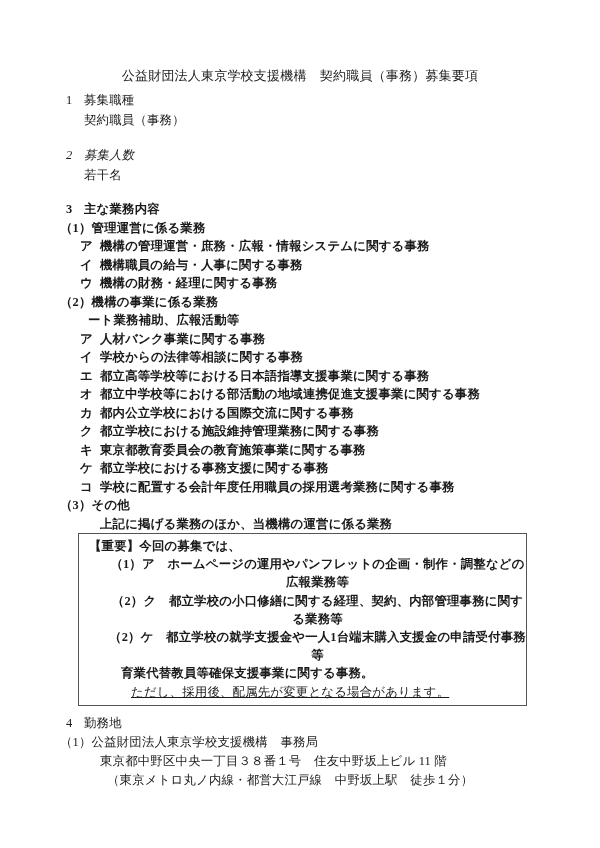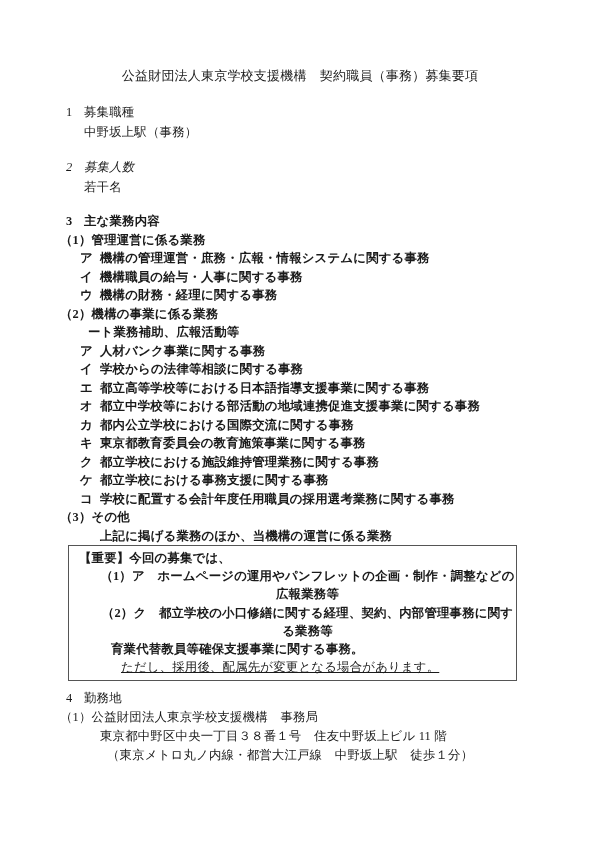--- a/index.html
+++ b/index.html
@@ -4,32 +4,32 @@
 <style>
   html,body{margin:0;padding:0;background:#ffffff;}
   .page{
     position:relative;width:600px;height:848px;background:#ffffff;overflow:hidden;
     font-family:"Liberation Serif","DejaVu Serif",serif;color:#1a1a1a;
   }
   .content{padding:66px 60px 0 60px;font-size:12.4px;line-height:20px;letter-spacing:0.2px;}
   .title{text-align:center;font-size:13px;}
   .sec-head{padding-left:6px;}
   .sec-head .num{display:inline-block;width:18px;}
-  .m16{margin-top:16px;}
+  .m16{margin-top:4px;}
   .m15{margin-top:15px;font-style:italic;}
   .body-line{padding-left:24px;}
   .s3{line-height:18.5px;margin-top:15px;font-weight:bold;}
   .sub-head{padding-left:0;}
   .kana-row{padding-left:20px;}
   .kana{display:inline-block;width:20px;}
   .intro1{padding-left:42px;}
   .intro2{padding-left:28px;}
   .sub3-body{padding-left:40px;}
   .imp-box{
-    margin-left:8px;width:449px;box-sizing:border-box;
+    margin-left:18px;width:449px;box-sizing:border-box;
     border:1px solid #555555;background:#ffffff;
     padding:3px 0 4px 0;line-height:18.2px;font-weight:700;
   }
   .imp-head{padding-left:10px;}
   .imp-line{padding-left:30px;text-align:center;}
   .imp-closing{padding-left:42px;}
   .imp-note{padding-left:52px;font-weight:400;text-decoration:underline;}
   .s4{margin-top:8px;line-height:19px;}
   .addr{padding-left:40px;}
   .access{padding-left:47px;}
@@ -38,21 +38,21 @@
 <body>
 
 <div class="page">
   <div class="content">
 
     <div class="title">公益財団法人東京学校支援機構　契約職員（事務）募集要項</div>
 
     <div class="sec-head m16">
       <span class="num">1</span><span>募集職種</span>
     </div>
-    <div class="body-line">中野坂上駅（事務）</div>
+    <div class="body-line">契約職員（事務）</div>
 
     <div class="sec-head m15">
       <span class="num">2</span><span>募集人数</span>
     </div>
     <div class="body-line">若干名</div>
 
     <div class="s3">
       <div class="sec-head">
         <span class="num">3</span><span>主な業務内容</span>
       </div>
@@ -83,42 +83,43 @@
       <div class="kana-row">
         <span class="kana">エ</span><span>都立高等学校等における日本語指導支援事業に関する事務</span>
       </div>
       <div class="kana-row">
         <span class="kana">オ</span><span>都立中学校等における部活動の地域連携促進支援事業に関する事務</span>
       </div>
       <div class="kana-row">
         <span class="kana">カ</span><span>都内公立学校における国際交流に関する事務</span>
       </div>
       <div class="kana-row">
-        <span class="kana">キ</span><span>東京都教育委員会の教育施策事業に関する事務</span>
+        <span class="kana">ク</span><span>都立学校における施設維持管理業務に関する事務</span>
       </div>
       <div class="kana-row">
-        <span class="kana">ク</span><span>都立学校における施設維持管理業務に関する事務</span>
+        <span class="kana">キ</span><span>東京都教育委員会の教育施策事業に関する事務</span>
       </div>
       <div class="kana-row">
         <span class="kana">ケ</span><span>都立学校における事務支援に関する事務</span>
       </div>
       <div class="kana-row">
         <span class="kana">コ</span><span>学校に配置する会計年度任用職員の採用選考業務に関する事務</span>
       </div>
 
       <div class="sub-head">
         <span>（3）</span><span>その他</span>
       </div>
       <div class="sub3-body">上記に掲げる業務のほか、当機構の運営に係る業務</div>
     </div>
 
     <div class="imp-box">
       <div class="imp-head">【重要】今回の募集では、</div>
       <div class="imp-line">（1）ア　ホームページの運用やパンフレットの企画・制作・調整などの広報業務等</div>
       <div class="imp-line">（2）ク　都立学校の小口修繕に関する経理、契約、内部管理事務に関する業務等</div>
+      <div class="imp-line">（2）ケ　都立学校の就学支援金や一人1台端末購入支援金の申請受付事務等</div>
       <div class="imp-closing">育業代替教員等確保支援事業に関する事務。</div>
       <div class="imp-note">ただし、採用後、配属先が変更となる場合があります。</div>
     </div>
 
     <div class="s4">
       <div class="sec-head">
         <span class="num">4</span><span>勤務地</span>
       </div>
       <div class="sub-head">
         <span>（1）</span><span>公益財団法人東京学校支援機構　事務局</span>

